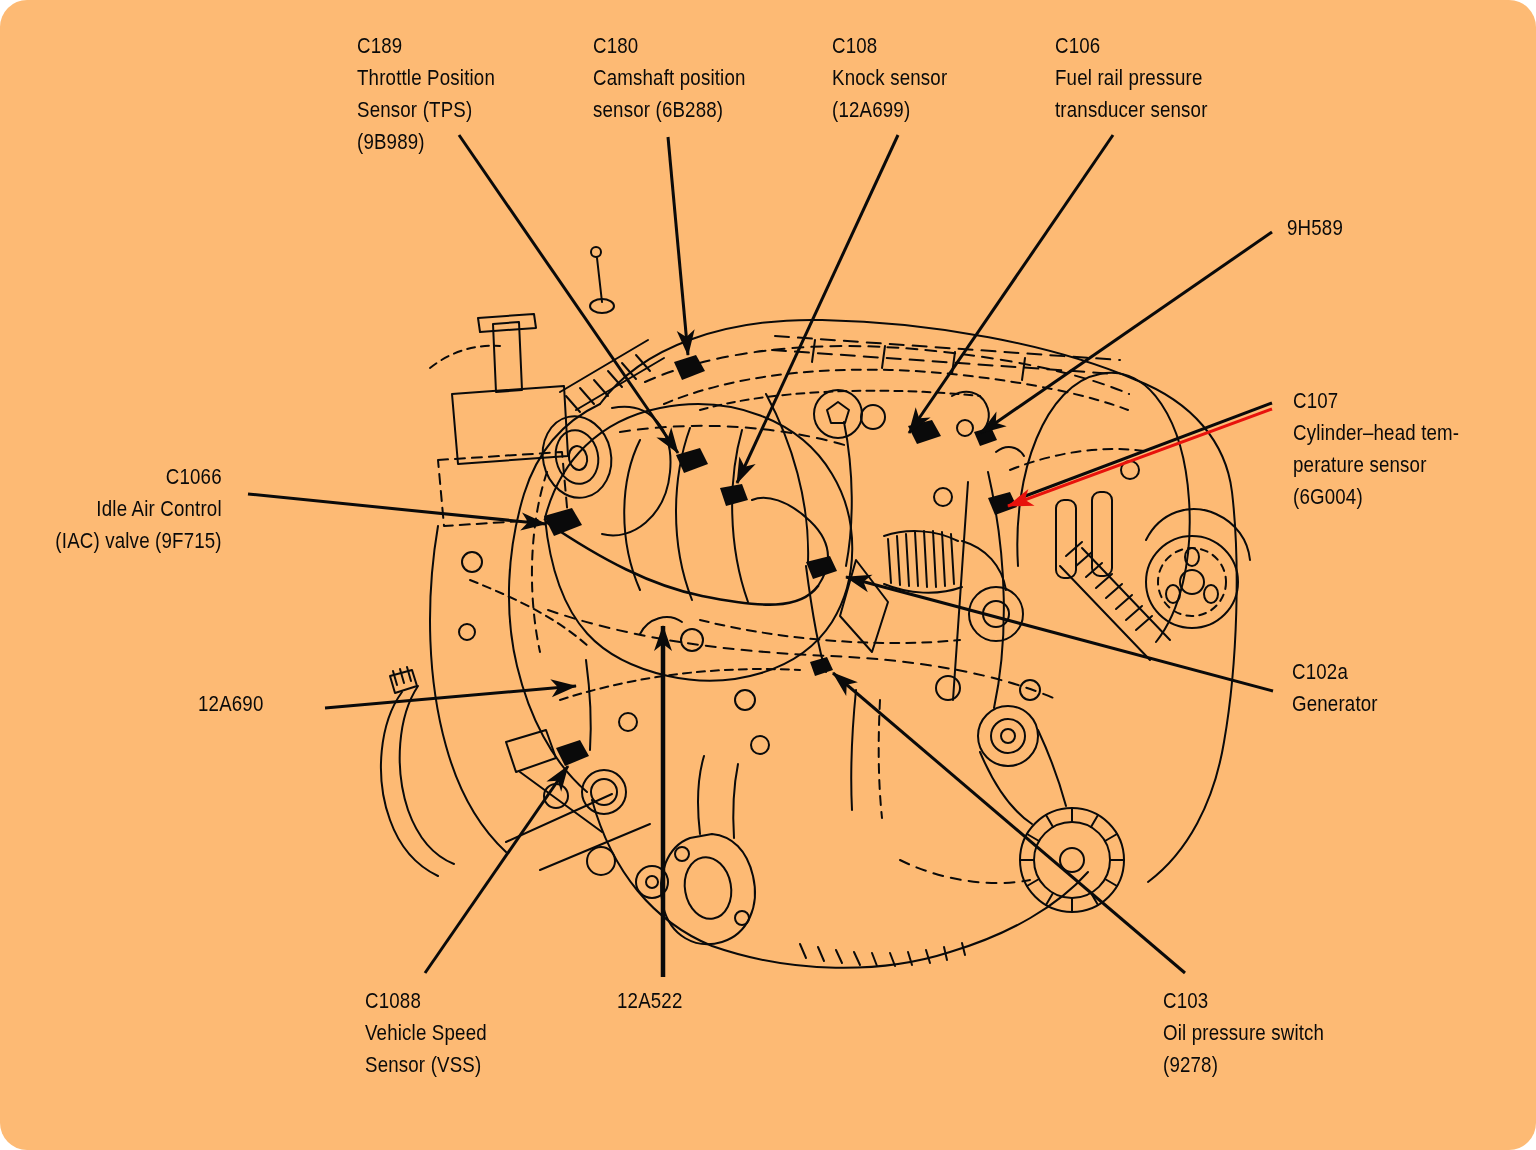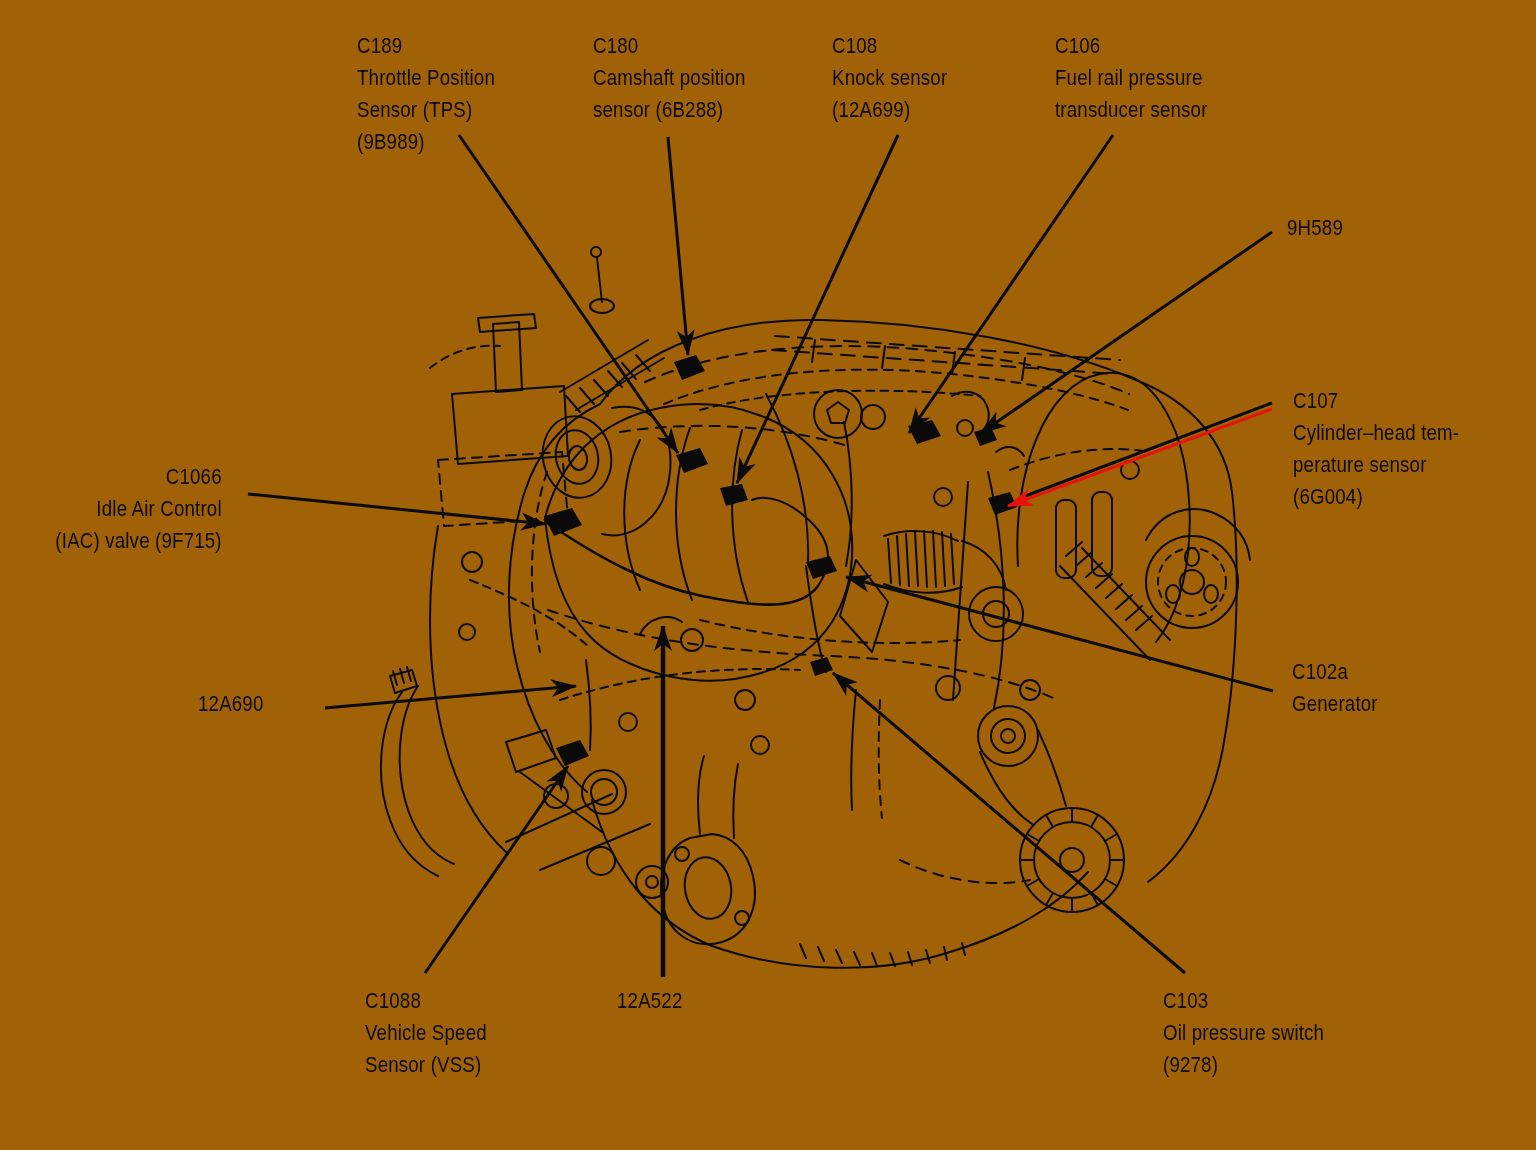--- a/index.html
+++ b/index.html
@@ -1,18 +1,18 @@
 <!DOCTYPE html>
 <html><head>
 <meta charset="utf-8">
 <style>
   html,body{margin:0;padding:0;background:#fff;}
   .stage{
-    position:relative;width:1536px;height:1150px;background:#a16207;overflow:hidden;
-    font-family:"Liberation Sans","DejaVu Sans",sans-serif;color:#000;
+    position:relative;width:1536px;height:1150px;background:#fdba74;overflow:hidden;
+    font-family:"Liberation Sans","DejaVu Sans",sans-serif;color:#000;border-radius:27px;
   }
   .art{position:absolute;left:0;top:0;width:1536px;height:1150px;}
   .labels-layer{position:absolute;left:0;top:0;width:1536px;height:1150px;pointer-events:none;}
   .label{
     position:absolute;font-size:22px;line-height:32px;white-space:nowrap;
     transform:scaleX(0.85);transform-origin:0 0;letter-spacing:0.2px;color:#0a0a0a;
   }
   .label.right{text-align:right;transform-origin:100% 0;}
 </style>
 </head>

